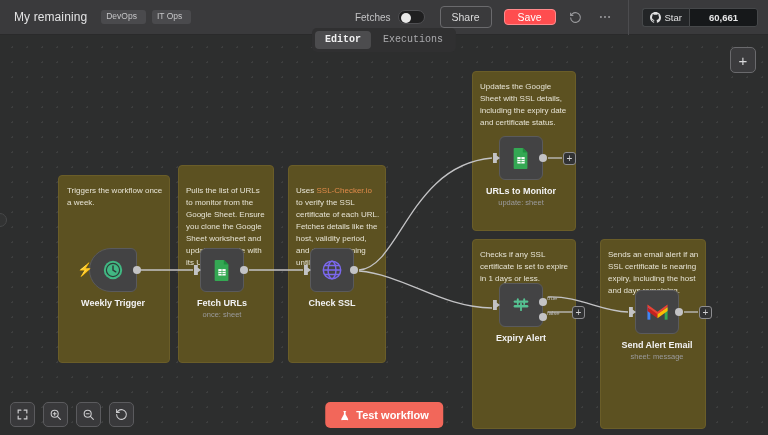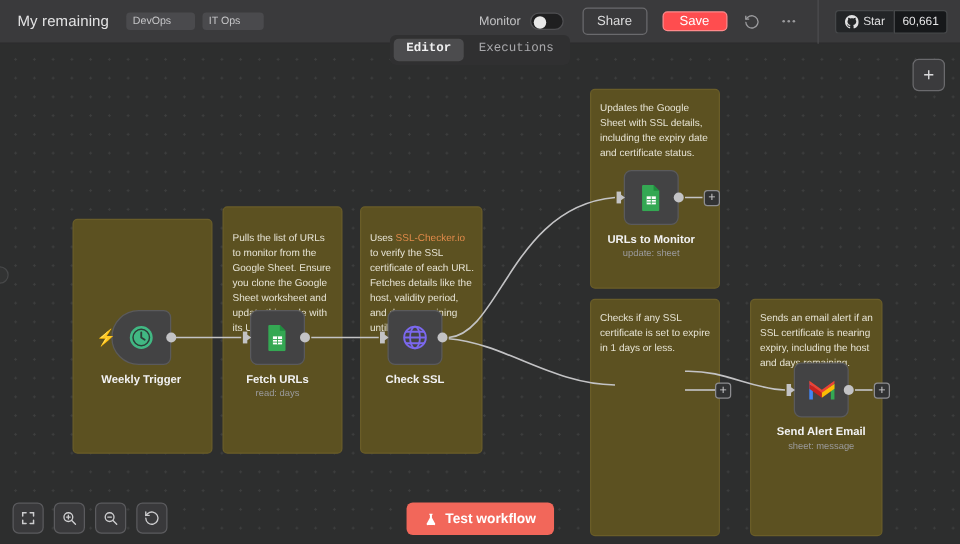--- a/index.html
+++ b/index.html
@@ -18,21 +18,21 @@
     display: flex; align-items: center;
     border-bottom: 1px solid #2a2a2b;
     z-index: 30;
   }
   .wf-title {
     margin-left: 14px; font-size: 12px; color: #e3e3e4; font-weight: 400;
     letter-spacing: .1px;
   }
   .tag {
     margin-left: 6px; background: #4a4a4d; color: #c5c5c7;
-    font-size: 8.5px; padding: 2px 19px 3px 5px; border-radius: 3px;
+    font-size: 8.5px; padding: 2px 9px 3px 5px; border-radius: 3px;
     line-height: 1;
   }
   .tag.first { margin-left: 14px; }
   .hdr-right { margin-left: auto; display: flex; align-items: center; height: 100%; }
   .inactive-wrap { display: flex; align-items: center; gap: 7px; }
   .inactive-lbl { font-size: 10px; color: #c3c3c5; }
   .toggle {
     width: 27px; height: 14px; border-radius: 8px; background: #1f1f20;
     position: relative; border: 1px solid #4f4f52;
   }
@@ -61,23 +61,23 @@
     display: flex; align-items: center; margin-left: 13px; margin-right: 10px;
     height: 31px; font-size: 9.5px;
   }
   .gh-star {
     display: flex; align-items: center; gap: 4px;
     background: #232527; color: #e0e0e1;
     padding: 0 7px; height: 19px; border-radius: 3px 0 0 3px;
     border: 1px solid #46484a; border-right: none; cursor: pointer;
   }
   .gh-count {
-    background: #16181a; color: #e7e7e8; padding: 0 6px; height: 19px;
+    background: #16181a; color: #e7e7e8; padding: 0 19px; height: 19px;
     display: flex; align-items: center; border-radius: 0 3px 3px 0;
-    border: 1px solid #46484a; font-weight: 400;
+    border: 1px solid #46484a; font-weight: 700;
   }
 
   
   .tabs {
     position: absolute; top: 28px; left: 50%; transform: translateX(-50%);
     display: flex; gap: 2px; background: #303031; padding: 3px;
     border-radius: 5px; z-index: 31;
   }
   .tab {
     font-size: 10px; color: #a9a9ac; padding: 4px 10px;
@@ -186,21 +186,21 @@
 
 <div id="app">
 
   <div class="header">
     <span class="wf-title">My remaining</span>
     <span class="tag first">DevOps</span>
     <span class="tag">IT Ops</span>
 
     <div class="hdr-right">
       <div class="inactive-wrap">
-        <span class="inactive-lbl">Monitor</span>
+        <span class="inactive-lbl">Fetches</span>
         <div class="toggle">
           <div class="knob"></div>
         </div>
       </div>
       <button class="btn-share">Share</button>
       <button class="btn-save">Save</button>
       <div class="icon-btn-hdr">
         <svg width="13" height="13" viewBox="0 0 24 24" fill="none" stroke="currentColor" stroke-width="2">
           <path d="M3 12a9 9 0 1 0 3-6.7L3 8"></path>
             <polyline points="3 3 3 8 8 8"></polyline>
@@ -235,20 +235,21 @@
 
     <div class="left-handle"></div>
 
     <div class="sticky" style="left:58px; top:140px; width:112px; height:188px;"></div>
     <div class="sticky" style="left:178px; top:130px; width:96px; height:198px;"></div>
     <div class="sticky" style="left:288px; top:130px; width:98px; height:198px;"></div>
     <div class="sticky" style="left:472px; top:36px; width:104px; height:160px;"></div>
     <div class="sticky" style="left:472px; top:204px; width:104px; height:190px;"></div>
     <div class="sticky" style="left:600px; top:204px; width:106px; height:190px;"></div>
 
+    <div class="sticky-text" style="left:67px; top:150px; width:96px;">Triggers the workflow once a week.</div>
     <div class="sticky-text" style="left:186px; top:150px; width:82px;">Pulls the list of URLs to monitor from the Google Sheet. Ensure you clone the Google Sheet worksheet and update this node with its URL.</div>
     <div class="sticky-text" style="left:296px; top:150px; width:84px;"><span>Uses </span><span class="lnk">SSL-Checker.io</span><span> to verify the SSL certificate of each URL. Fetches details like the host, validity period, and days remaining until expiry.</span></div>
     <div class="sticky-text" style="left:480px; top:46px; width:90px;">Updates the Google Sheet with SSL details, including the expiry date and certificate status.</div>
     <div class="sticky-text" style="left:480px; top:214px; width:92px;">Checks if any SSL certificate is set to expire in 1 days or less.</div>
     <div class="sticky-text" style="left:608px; top:214px; width:92px;">Sends an email alert if an SSL certificate is nearing expiry, including the host and days remaining.</div>
 
     <svg class="edges" width="768" height="400">
 
       <path d="M 137 235 L 193 235" stroke="#c3c3c5" stroke-width="1.3" fill="none"></path>
 
@@ -287,21 +288,21 @@
           <path d="M3 1 h9 l5 5 v17 a1 1 0 0 1 -1 1 H3 a1 1 0 0 1 -1 -1 V2 a1 1 0 0 1 1 -1z" fill="#34a853"></path>
           <path d="M12 1 l5 5 h-5z" fill="#1e8e3e"></path>
           <rect x="6" y="11" width="8" height="7" fill="#ffffff"></rect>
           <rect x="6" y="13.3" width="8" height="0.8" fill="#34a853"></rect>
           <rect x="6" y="15.6" width="8" height="0.8" fill="#34a853"></rect>
           <rect x="9.6" y="11" width="0.8" height="7" fill="#34a853"></rect>
         </svg>
         <div class="port out"></div>
       </div>
       <div class="node-label">Fetch URLs</div>
-      <div class="node-sub">read: days</div>
+      <div class="node-sub">once: sheet</div>
     </div>
 
     <div class="node" style="left:310px; top:213px;">
       <div class="node-box">
         <div class="port-in"></div>
         <svg width="22" height="22" viewBox="0 0 24 24" fill="none" stroke="#7b68ee" stroke-width="1.6">
           <circle cx="12" cy="12" r="9.5"></circle>
           <ellipse cx="12" cy="12" rx="4.3" ry="9.5"></ellipse>
           <path d="M2.6 12 h18.8 M4 7 h16 M4 17 h16"></path>
         </svg>
@@ -321,20 +322,39 @@
           <rect x="6" y="15.6" width="8" height="0.8" fill="#34a853"></rect>
           <rect x="9.6" y="11" width="0.8" height="7" fill="#34a853"></rect>
         </svg>
         <div class="port out"></div>
       </div>
       <div class="node-label">URLs to Monitor</div>
       <div class="node-sub">update: sheet</div>
     </div>
     <div class="plus-stub" style="left:563px; top:117px;">+</div>
 
+    <div class="node" style="left:499px; top:248px;">
+      <div class="node-box">
+        <div class="port-in"></div>
+        <svg width="22" height="22" viewBox="0 0 24 24">
+          <rect x="4" y="7" width="16" height="2.6" rx="1.3" fill="#56c292"></rect>
+          <rect x="4" y="12" width="16" height="2.6" rx="1.3" fill="#56c292"></rect>
+          <rect x="7.5" y="4.6" width="2" height="7.4" rx="1" fill="#56c292"></rect>
+          <rect x="14.5" y="4.6" width="2" height="7.4" rx="1" fill="#56c292"></rect>
+          <rect x="11" y="9.6" width="2" height="9" rx="1" fill="#56c292"></rect>
+        </svg>
+        <div class="port" style="right:-5px; top:14px; margin-top:0;">
+          <span class="port-lbl">true</span>
+        </div>
+        <div class="port" style="right:-5px; top:29px; margin-top:0;">
+          <span class="port-lbl">false</span>
+        </div>
+      </div>
+      <div class="node-label">Expiry Alert</div>
+    </div>
     <div class="plus-stub" style="left:572px; top:271px;">+</div>
 
     <div class="node" style="left:635px; top:255px;">
       <div class="node-box">
         <div class="port-in"></div>
         <svg width="23" height="18" viewBox="0 0 24 18">
           <path d="M1 17 V4.2 L12 12 L23 4.2 V17 H19.6 V8.2 L12 13.7 L4.4 8.2 V17 Z" fill="#ffffff" opacity="0"></path>
           <path d="M1.5 17 V4 L4.5 4 V17 Z" fill="#4285f4"></path>
           <path d="M19.5 17 V4 L22.5 4 V17 Z" fill="#34a853"></path>
           <path d="M1.5 4 L1.5 8 L12 15.5 L12 10.5 Z" fill="#c5221f"></path>

